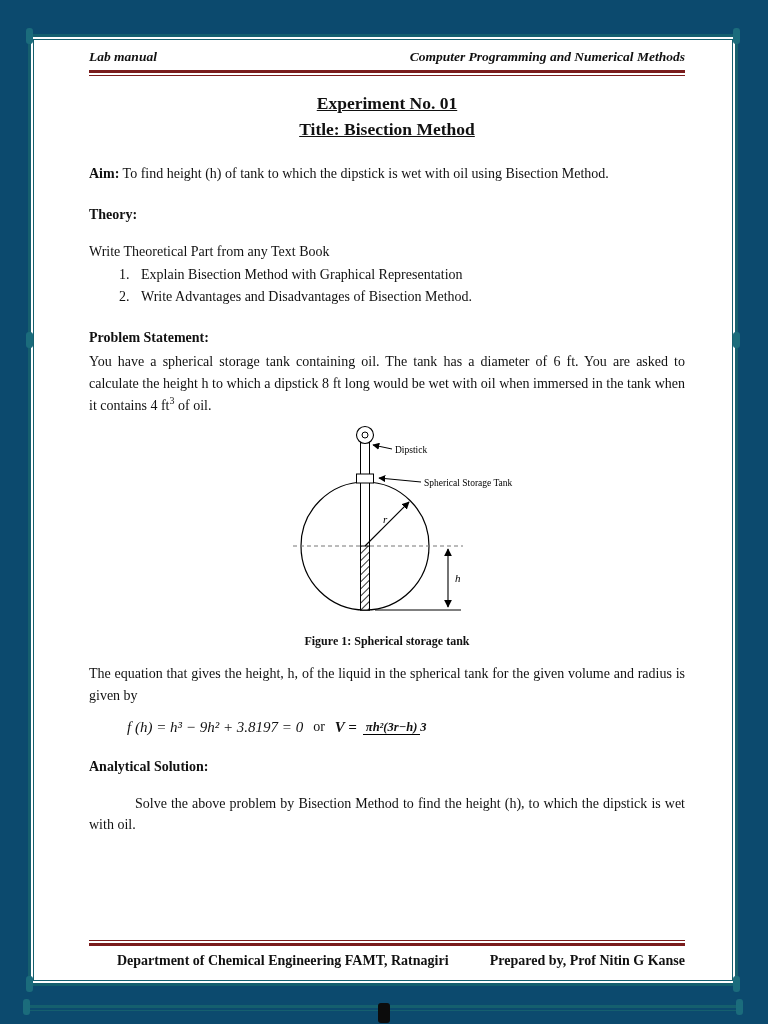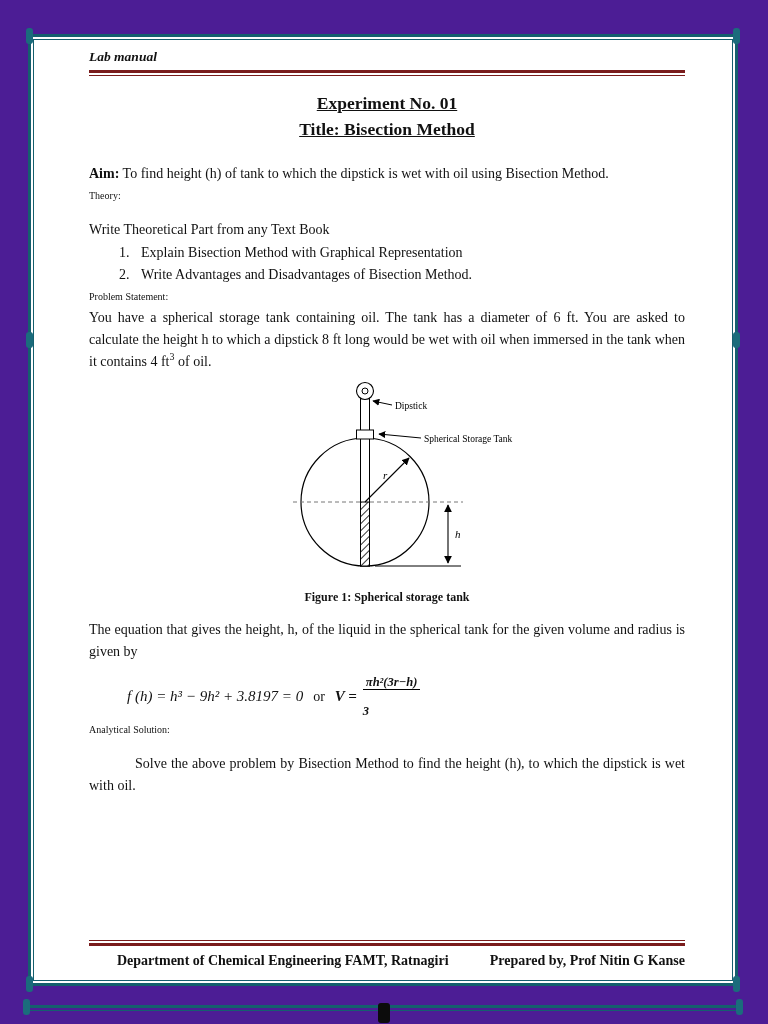--- a/index.html
+++ b/index.html
@@ -1,17 +1,17 @@
 <!DOCTYPE html>
 <html><head>
 <meta charset="utf-8">
 <style>
   html,body { margin:0; padding:0; background:#ffffff; }
   .canvas {
-    position:relative; width:768px; height:1024px; background:#4c1d95;
+    position:relative; width:768px; height:1024px; background:#0c4a6e;
     font-family:"Liberation Serif", serif; color:#111; overflow:hidden;
   }
   
   .page-frame {
     position:absolute; left:28px; top:34px; width:710px; height:952px;
     box-sizing:border-box; border:3px solid #155f6e; background:#ffffff;
   }
   .inner-frame { position:absolute; inset:2px; border:1px solid #155f6e; pointer-events:none; }
   .orn {
     position:absolute; width:7px; height:16px; background:#1b6c7c; border-radius:3px;
@@ -23,37 +23,37 @@
   .content { position:absolute; left:58px; right:50px; top:12px; }
   .doc-header { display:flex; justify-content:space-between; font-weight:bold; font-style:italic; font-size:13.5px; }
   .rule { height:2px; }
   .header-rule { margin-top:5px; border-top:3px solid #7a1c1c; border-bottom:1px solid #7a1c1c; }
   .title { text-align:center; font-weight:bold; font-size:17.5px; line-height:1.5; text-decoration:underline; }
   .title.first { margin-top:14px; }
   p { margin:0; }
   .para { font-size:14px; line-height:1.55;font-family:Liberation Serif, serif; }
   .justify { text-align:justify; }
   .aim { margin-top:20px; }
-  .section-heading { margin-top:4px; font-weight:normal; font-size:10px; line-height:1.5; }
+  .section-heading { margin-top:20px; font-weight:bold; font-size:14px; line-height:1.5; }
   .intro { margin-top:16px; }
   .list { margin:1px 0 0 30px; font-size:14px; line-height:1.55; }
   .list-item { display:flex; }
   .list-item .num { width:22px; }
   .problem-text { margin-top:3px; }
   sup { font-size:10px; vertical-align:super; line-height:0; }
   
   .figure { margin-top:8px; }
   .fig-svg { display:block; margin-left:146px; }
   .caption { margin-top:4px; text-align:center; font-weight:bold; font-size:12px; }
   .eq-intro { margin-top:14px; }
   .equation { margin:12px 0 0 38px; display:flex; align-items:center; font-size:15px; }
   .math { font-style:italic; }
   .eq-or { margin:0 10px; font-size:14px; }
   .vlhs { font-weight:bold; margin-right:6px; }
-  .frac { display:inline-flex; flex-direction:column; text-align:left; font-style:italic; font-weight:bold; font-size:12.5px; line-height:1.15;gap:14px; }
+  .frac { display:inline-flex; flex-direction:row; text-align:left; font-style:italic; font-weight:bold; font-size:12.5px; line-height:1.15; }
   .frac .fnum { border-bottom:1px solid #000; padding:0 3px; }
   .use-para { margin-top:14px; }
   .analytical-text { margin-top:16px; text-indent:46px; }
   
   .footer { position:absolute; left:58px; right:50px; bottom:14px; }
   .footer-rule { border-top:1px solid #7a1c1c; border-bottom:3px solid #7a1c1c; margin-bottom:7px; }
   .footer-row { display:flex; justify-content:space-between; font-weight:bold; font-size:14px;margin-left:28px; }
   
   .next-page { position:absolute; left:28px; top:1005px; width:710px; height:19px; border-top:3px solid #155f6e; }
   .next-page .inner-line { margin-top:2px; border-top:1px solid #155f6e; }
@@ -73,20 +73,21 @@
     <div class="orn tr"></div>
     <div class="orn bl"></div>
     <div class="orn br"></div>
     <div class="orn ml"></div>
     <div class="orn mr"></div>
 
     <div class="content">
 
       <div class="doc-header">
         <span>Lab manual</span>
+        <span>Computer Programming and Numerical Methods</span>
       </div>
       <div class="rule header-rule"></div>
 
       <div class="title first">Experiment No. 01</div>
       <div class="title">Title: Bisection Method</div>
 
       <p class="para aim"><b>Aim:</b><span> To find height (h) of tank to which the dipstick is wet with oil using Bisection Method.</span></p>
 
       <p class="section-heading">Theory:</p>
       <p class="para intro">Write Theoretical Part from any Text Book</p>

